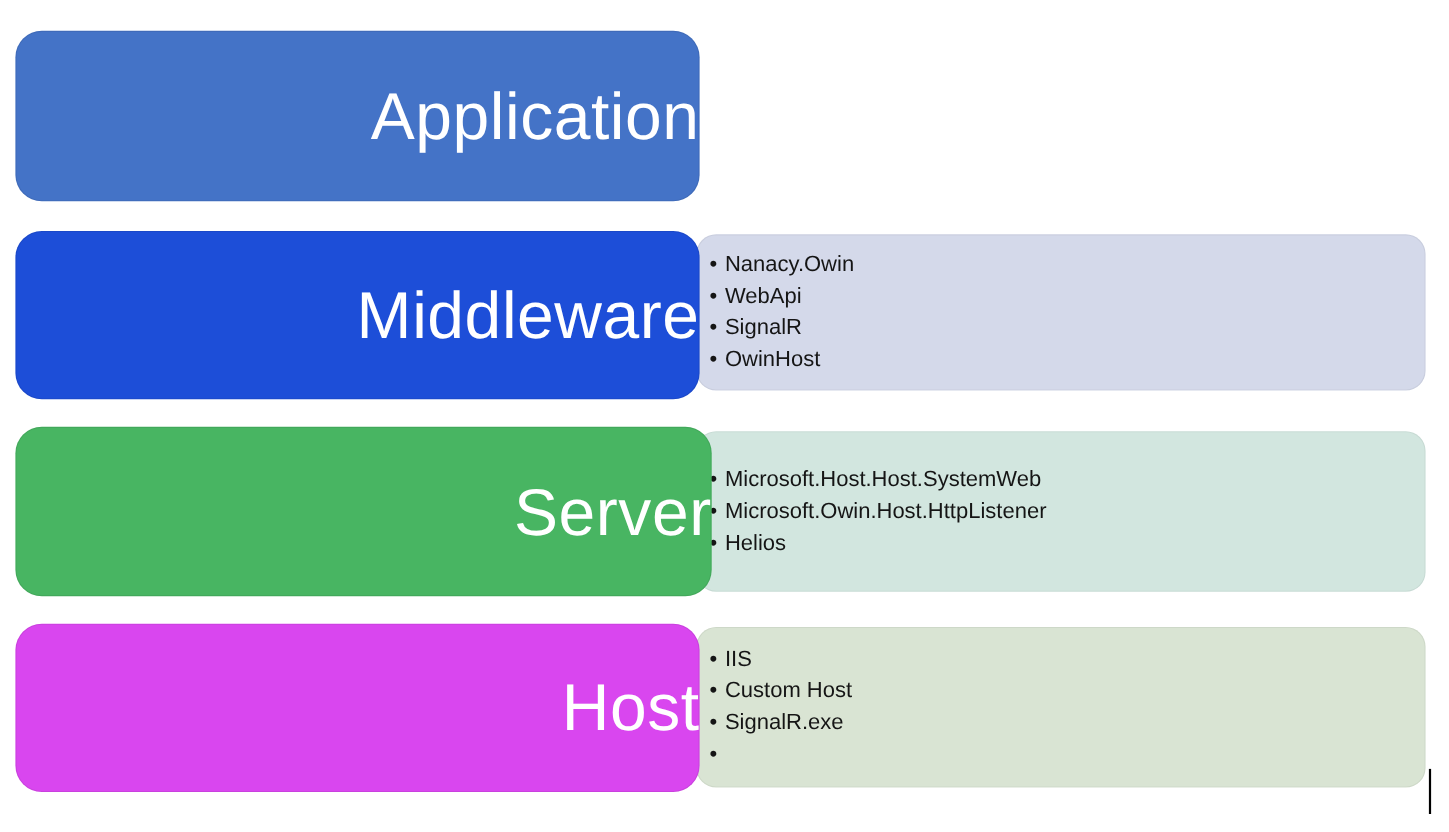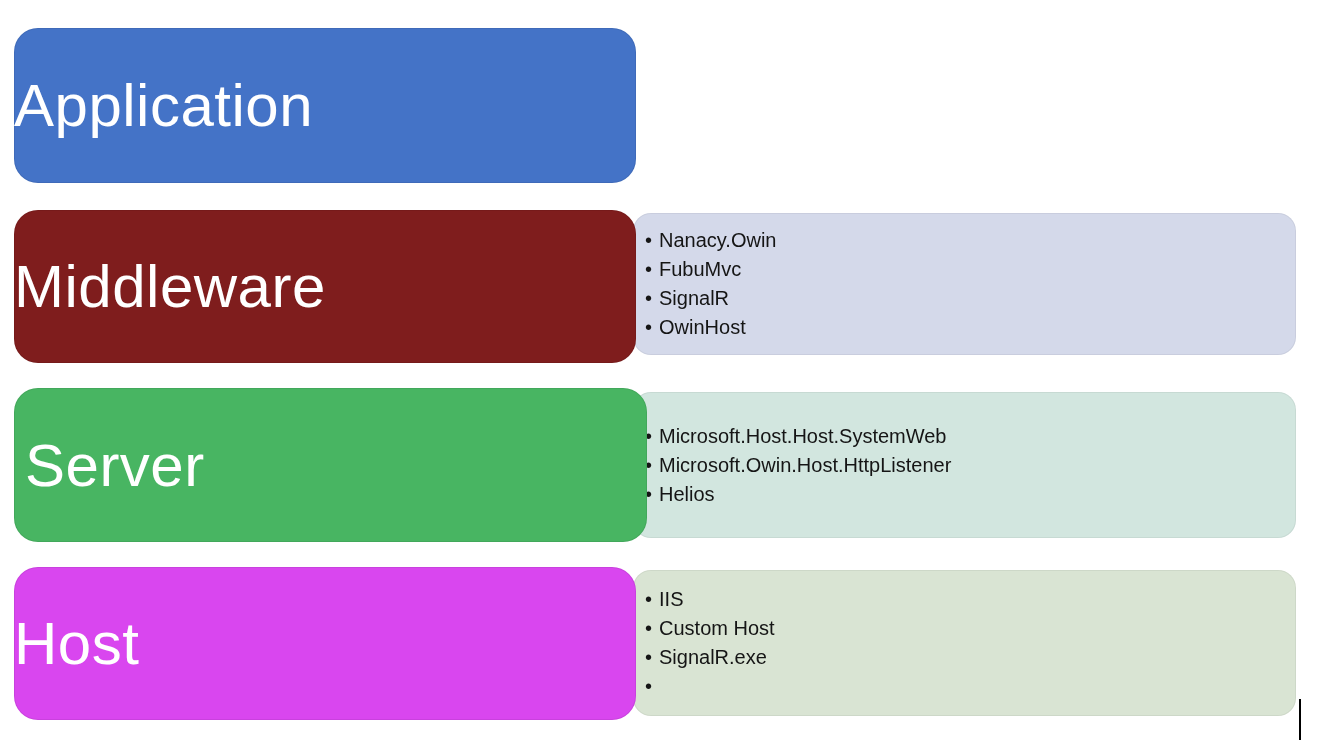--- a/index.html
+++ b/index.html
@@ -15,21 +15,21 @@
     overflow: hidden;
     font-family: "Liberation Sans", sans-serif;
   }
   .main-box {
     position: absolute;
     left: 14px;
     width: 622px;
     border-radius: 24px;
     display: flex;
     align-items: center;
-    justify-content: flex-start;
+    justify-content: flex-end;
     z-index: 2;
     box-shadow: inset 0 0 0 1px rgba(0,0,0,0.07);
   }
   .main-box .label {
     color: #ffffff;
     font-size: 60px;
     font-weight: 400;
     letter-spacing: 0.5px;
     white-space: nowrap;
   }
@@ -91,33 +91,33 @@
   </div>
 
   <div class="list-box list-middleware" style="background-color: rgb(212, 217, 234);">
     <ul>
       <li>
         <span class="bullet">•</span>
         <span>Nanacy.Owin</span>
       </li>
       <li>
         <span class="bullet">•</span>
-        <span>FubuMvc</span>
+        <span>WebApi</span>
       </li>
       <li>
         <span class="bullet">•</span>
         <span>SignalR</span>
       </li>
       <li>
         <span class="bullet">•</span>
         <span>OwinHost</span>
       </li>
     </ul>
   </div>
-  <div class="main-box box-middleware" style="background-color: #7f1d1d;">
+  <div class="main-box box-middleware" style="background-color: #1d4ed8;">
     <span class="label">Middleware</span>
   </div>
 
   <div class="list-box list-server" style="background-color: rgb(210, 230, 223);">
     <ul>
       <li>
         <span class="bullet">•</span>
         <span>Microsoft.Host.Host.SystemWeb</span>
       </li>
       <li>

